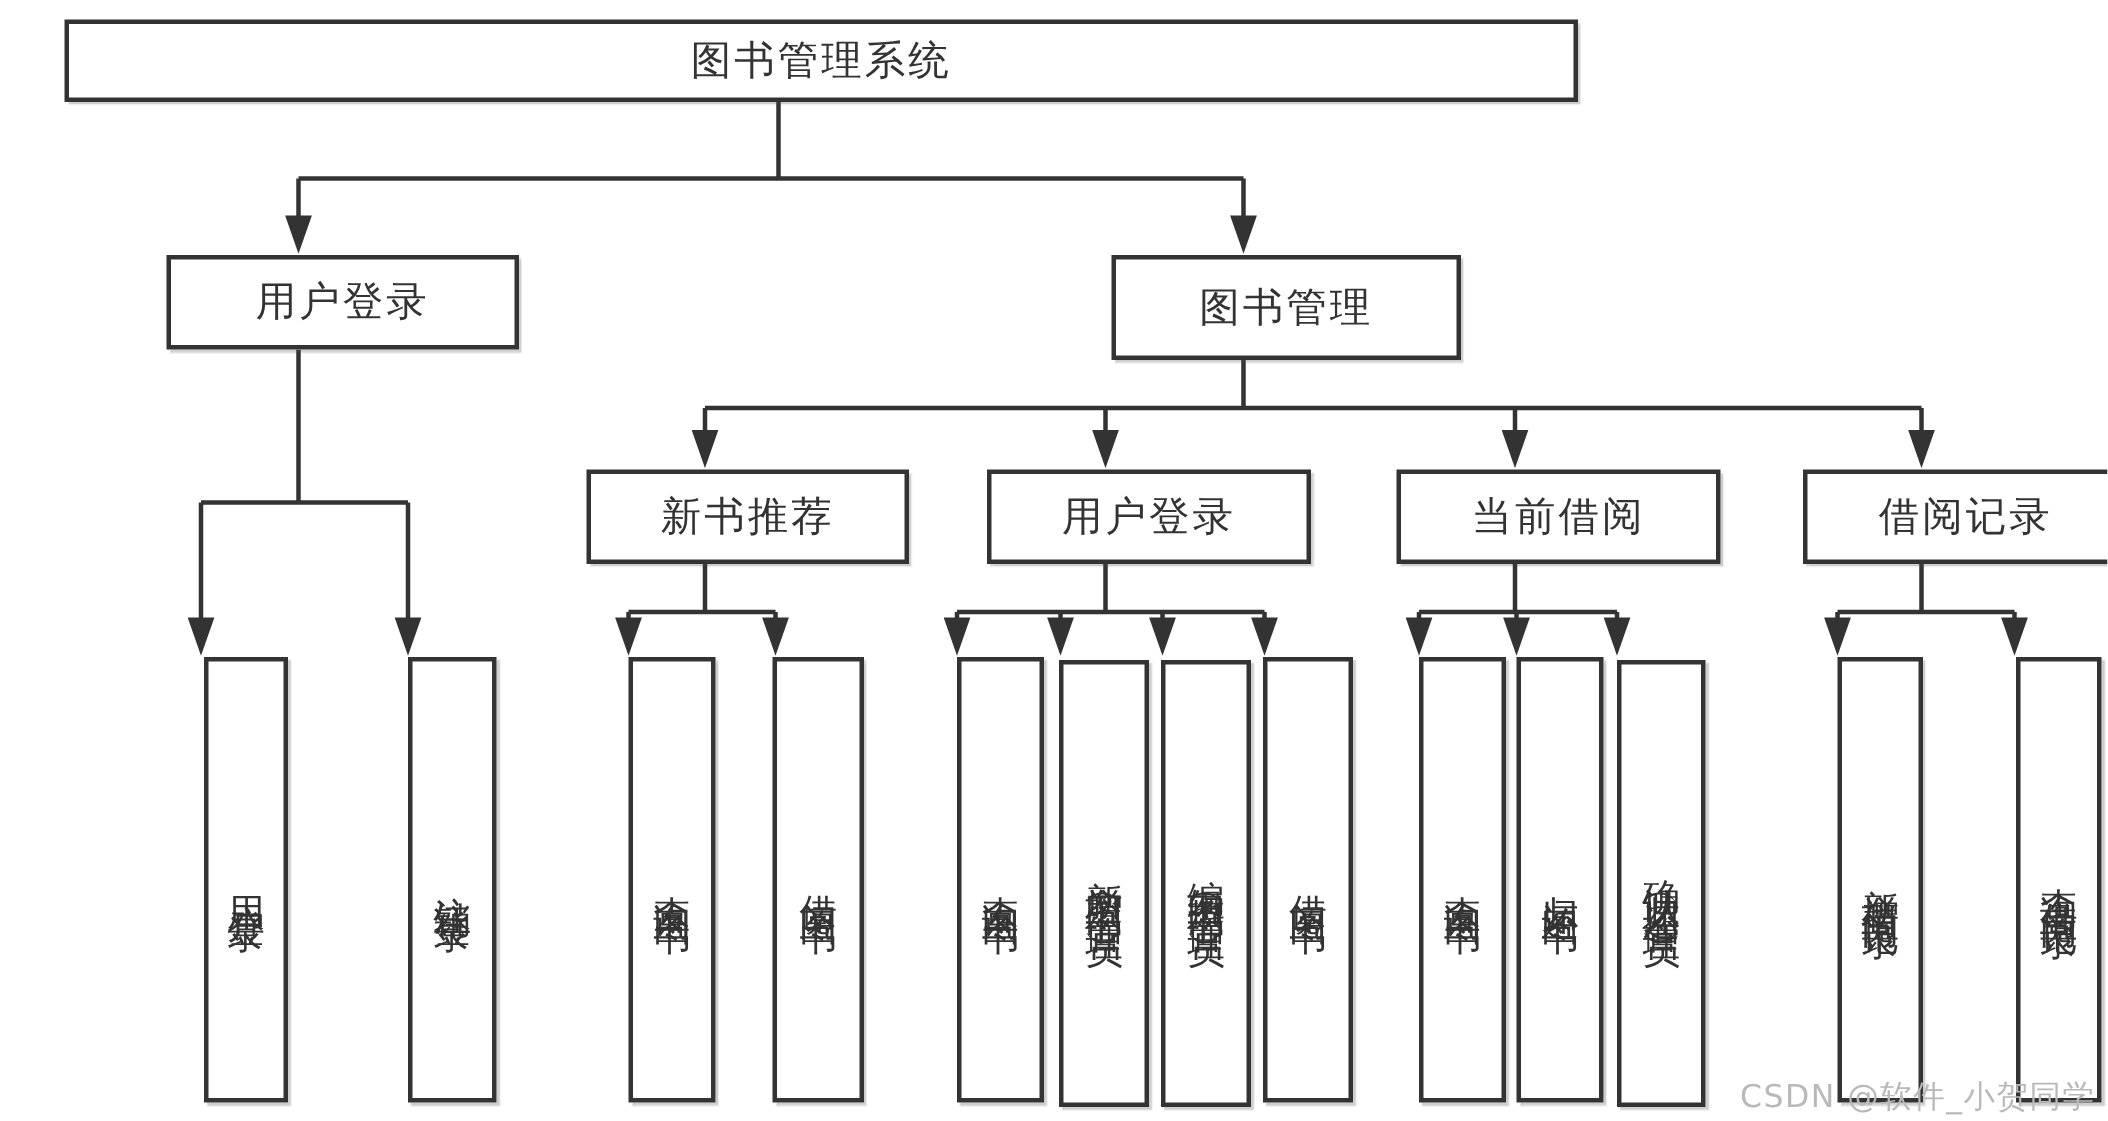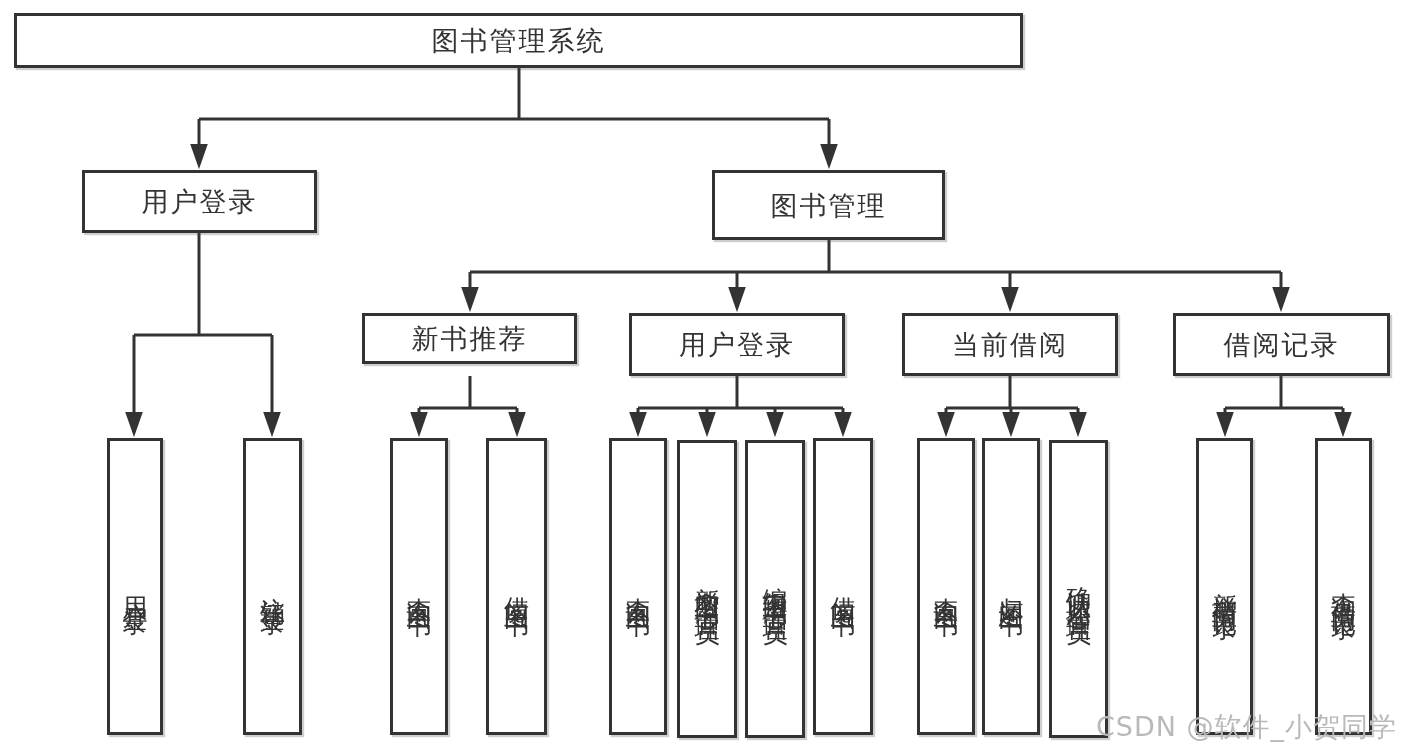--- a/index.html
+++ b/index.html
@@ -26,40 +26,41 @@
   .node {
     position: absolute;
     box-sizing: border-box;
     background: #ffffff;
     border: 3px solid #333333;
     box-shadow: 2px 2px 1px rgba(80,80,80,0.28);
     display: flex;
     align-items: center;
     justify-content: center;
     z-index: 2;
+    margin-left: 29px;
   }
   .hbox .label {
     font-size: 27px;
     letter-spacing: 2px;
     white-space: nowrap;
     line-height: 1;
   }
   .vbox .label {
     writing-mode: vertical-rl;
     text-orientation: mixed;
     font-size: 25px;
     letter-spacing: 5px;
     line-height: 1;
     white-space: nowrap;
   }
   .watermark {
     position: absolute;
     right: 8px;
     bottom: 2px;
-    font-size: 27px;
+    font-size: 21px;
     letter-spacing: 1px;
     color: #b9b9b9;
     z-index: 3;
     white-space: nowrap;
   }
 </style>
 </head>
 <body>
 
 <div id="stage">
@@ -132,21 +133,21 @@
     <span class="label">图书管理系统</span>
   </div>
 
   <div class="node hbox" style="left:82px; top:170px; width:235px; height:63px;">
     <span class="label">用户登录</span>
   </div>
   <div class="node hbox" style="left:712px; top:170px; width:233px; height:70px;">
     <span class="label">图书管理</span>
   </div>
 
-  <div class="node hbox" style="left:362px; top:313px; width:215px; height:51px;">
+  <div class="node hbox" style="left:362px; top:313px; width:215px; height:63px;">
     <span class="label">新书推荐</span>
   </div>
   <div class="node hbox" style="left:629px; top:313px; width:216px; height:63px;">
     <span class="label">用户登录</span>
   </div>
   <div class="node hbox" style="left:1173px; top:313px; width:217px; height:63px;">
     <span class="label">借阅记录</span>
   </div>
   <div class="node hbox" style="left:902px; top:313px; width:216px; height:63px;">
     <span class="label">当前借阅</span>

